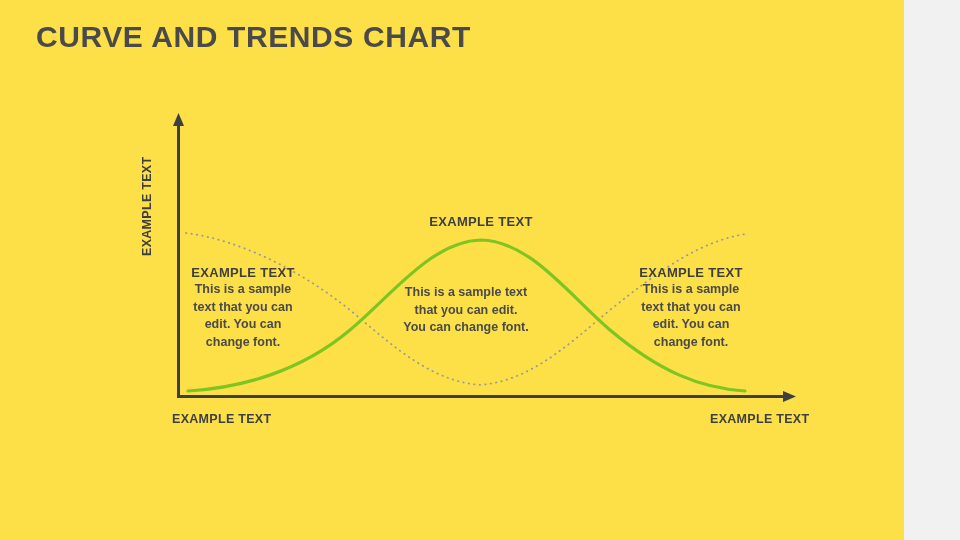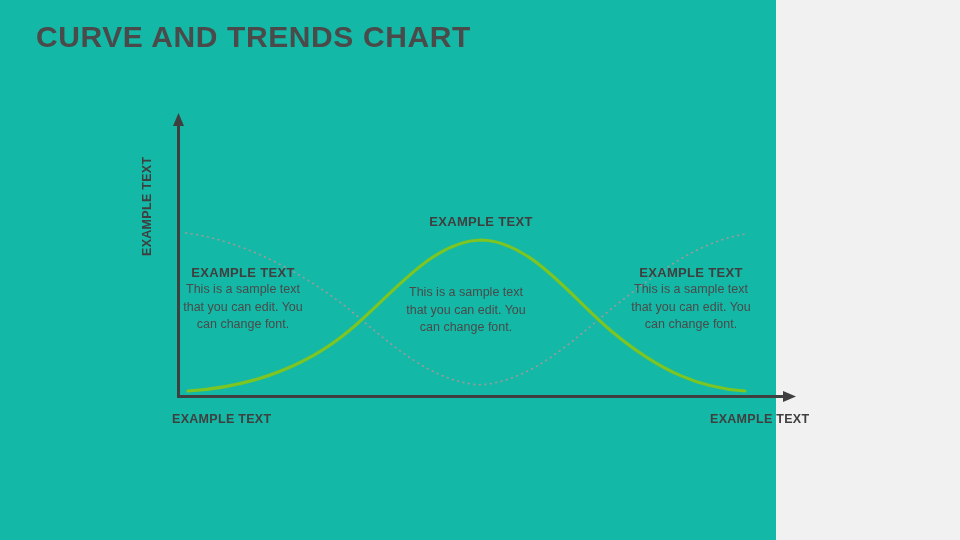--- a/index.html
+++ b/index.html
@@ -10,23 +10,23 @@
     width: 960px;
     height: 540px;
     background: #f1f1f1;
     font-family: "Liberation Sans", sans-serif;
     overflow: hidden;
     position: relative;
   }
   #slide {
     position: absolute;
     left: 0; top: 0;
-    width: 776px;
+    width: 904px;
     height: 540px;
-    background: #14b8a6;
+    background: #fde047;
   }
   #page-title {
     position: absolute;
     left: 36px;
     top: 20px;
     font-size: 30px;
     font-weight: bold;
     letter-spacing: 0.6px;
     color: #4a4a4a;
     white-space: nowrap;
@@ -76,21 +76,21 @@
     font-weight: bold;
     color: #3f3f3f;
     letter-spacing: 0.3px;
     line-height: 17px;
     white-space: nowrap;
   }
   .callout .callout-body {
     font-size: 12.5px;
     line-height: 17.5px;
     color: #4a4a4a;
-    font-weight: normal;
+    font-weight: bold;
   }
   #callout-left {
     left: 182px;
     top: 264px;
     width: 122px;
   }
   #callout-center-heading {
     left: 400px;
     top: 213px;
     width: 162px;

